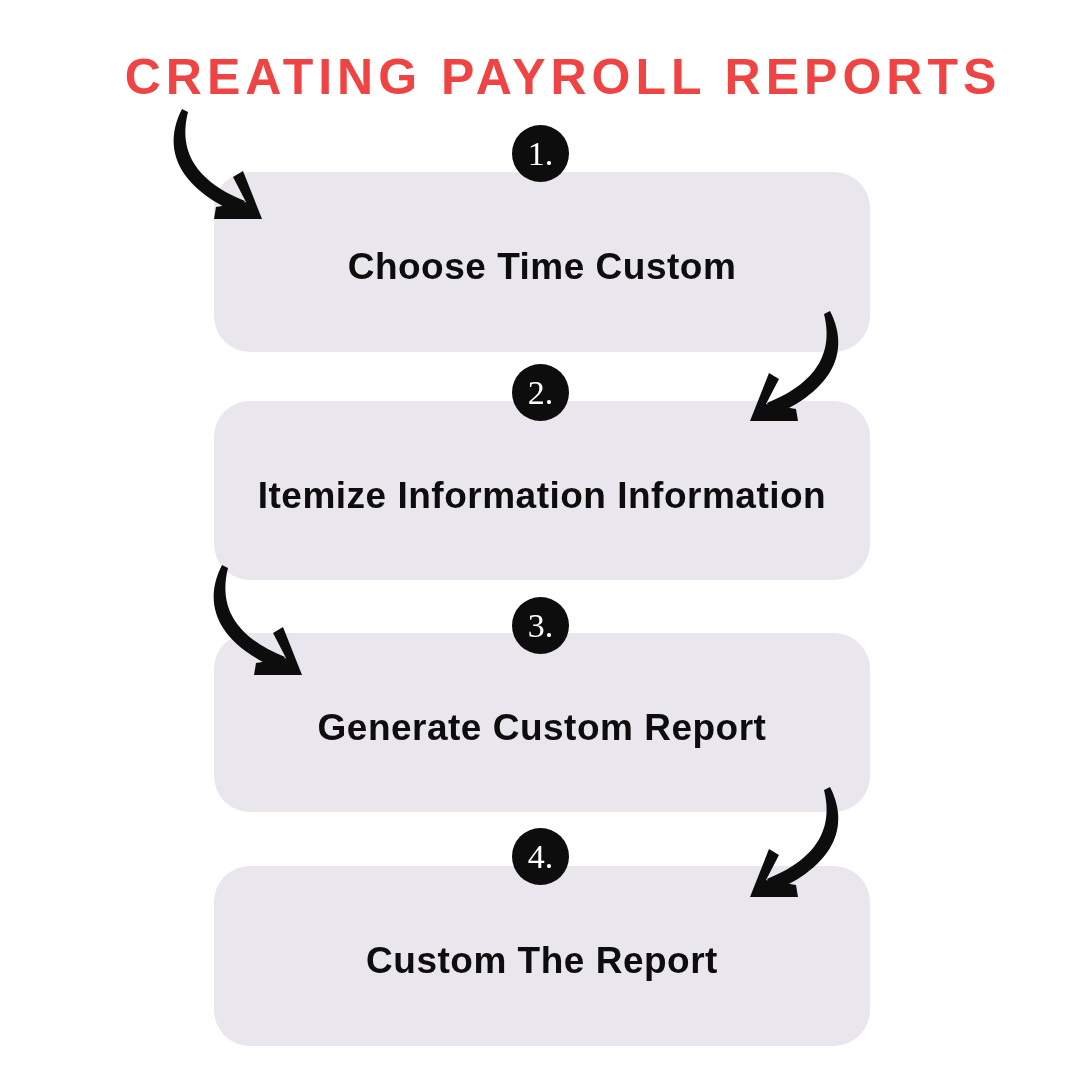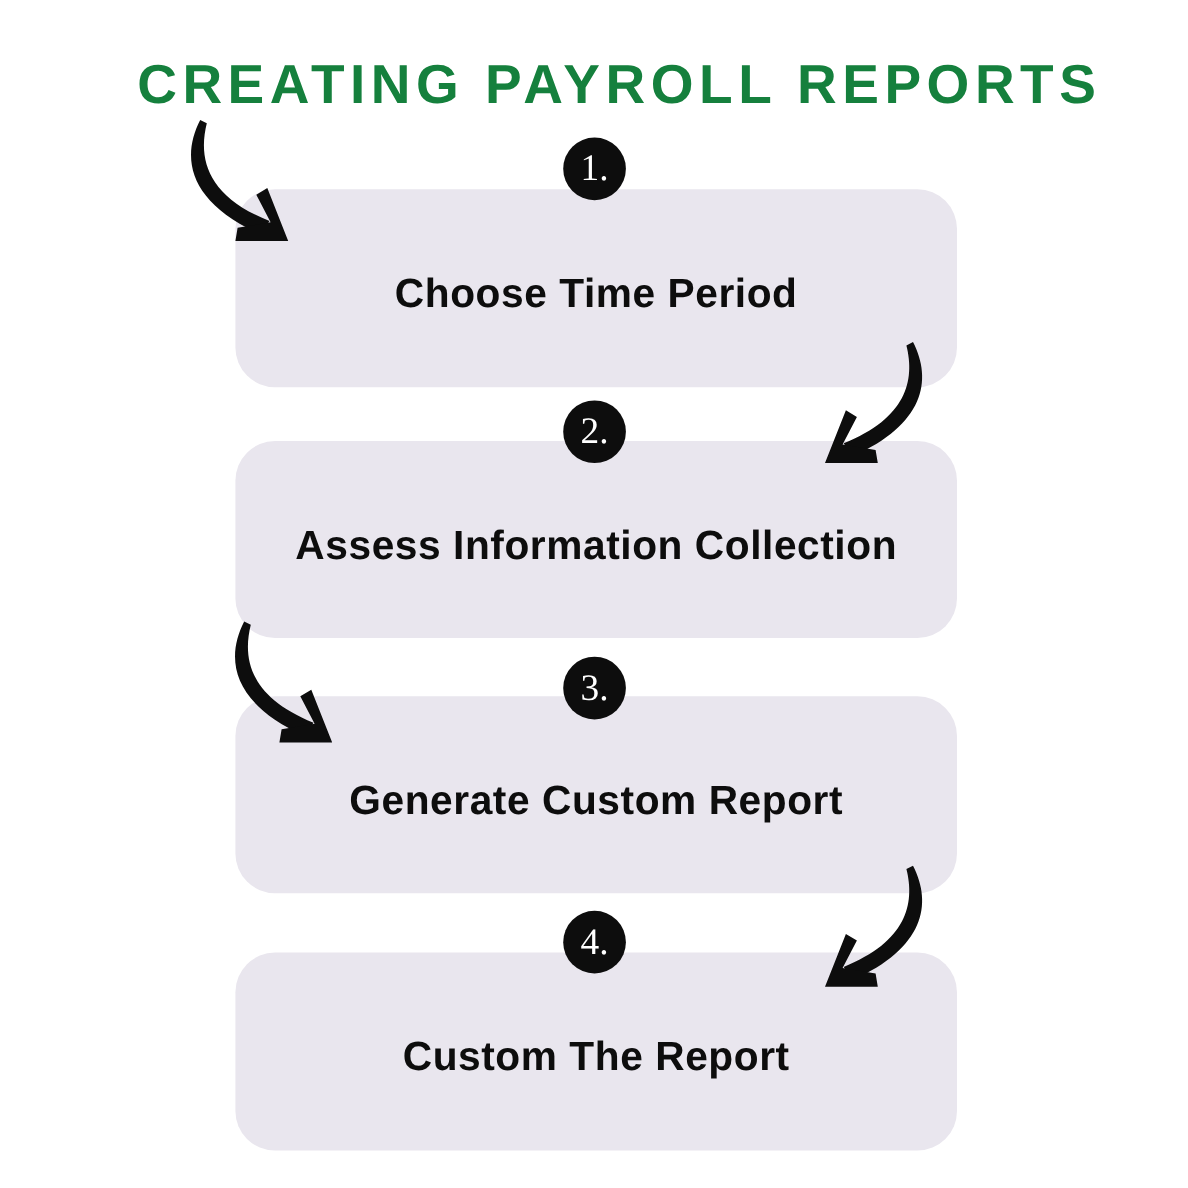--- a/index.html
+++ b/index.html
@@ -12,21 +12,21 @@
   }
   .canvas{position:absolute;inset:0;}
 
   .title{
     position:absolute;
     left:0; right:0; top:48px;
     text-align:center;
     font-size:50px;
     font-weight:bold;
     letter-spacing:5px;
-    color:#15803d;
+    color:#ef4444;
     margin:0;
     white-space:nowrap;
     padding-left:46px;
   }
 
   .card{
     position:absolute;
     left:214px;
     width:656px;
     height:180px;
@@ -92,35 +92,35 @@
     <svg viewBox="0 0 160 140" aria-hidden="true">
       <path d="M 42 9 C 24 44 32 84 97 113 L 105 101 C 48 78 40 44 48 12 Z"></path>
       <path d="M 122 119 L 103 71 L 93 77 L 106 102 L 76 107 L 74 119 Z"></path>
     </svg>
   </div>
 
   <div class="badge badge-1">
     <span>1.</span>
   </div>
   <div class="card card-1">
-    <div class="label">Choose Time Period</div>
+    <div class="label">Choose Time Custom</div>
   </div>
 
   <div class="arrow arrow-2 mirrored">
     <svg viewBox="0 0 160 140" aria-hidden="true">
       <path d="M 42 9 C 24 44 32 84 97 113 L 105 101 C 48 78 40 44 48 12 Z"></path>
       <path d="M 122 119 L 103 71 L 93 77 L 106 102 L 76 107 L 74 119 Z"></path>
     </svg>
   </div>
 
   <div class="badge badge-2">
     <span>2.</span>
   </div>
   <div class="card card-2">
-    <div class="label">Assess Information Collection</div>
+    <div class="label">Itemize Information Information</div>
   </div>
 
   <div class="arrow arrow-3">
     <svg viewBox="0 0 160 140" aria-hidden="true">
       <path d="M 42 9 C 24 44 32 84 97 113 L 105 101 C 48 78 40 44 48 12 Z"></path>
       <path d="M 122 119 L 103 71 L 93 77 L 106 102 L 76 107 L 74 119 Z"></path>
     </svg>
   </div>
 
   <div class="badge badge-3">

